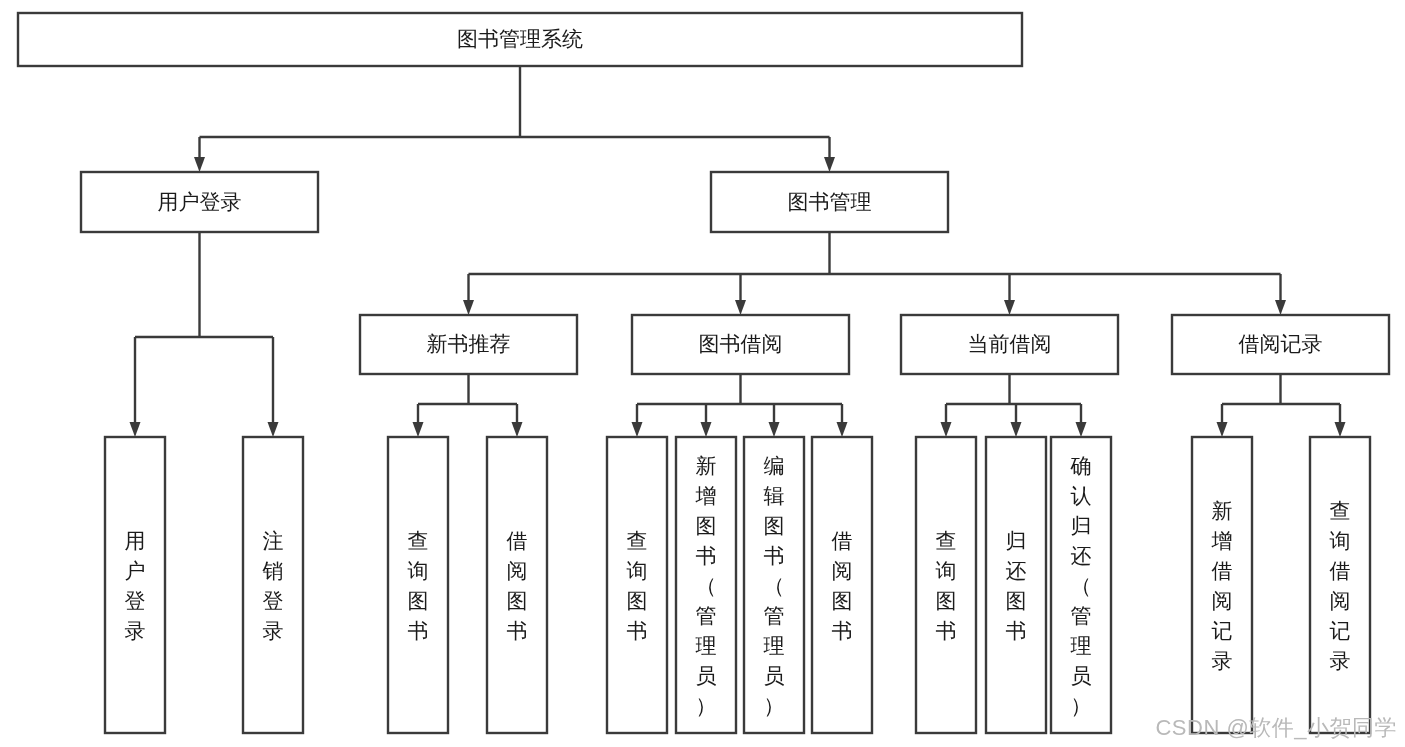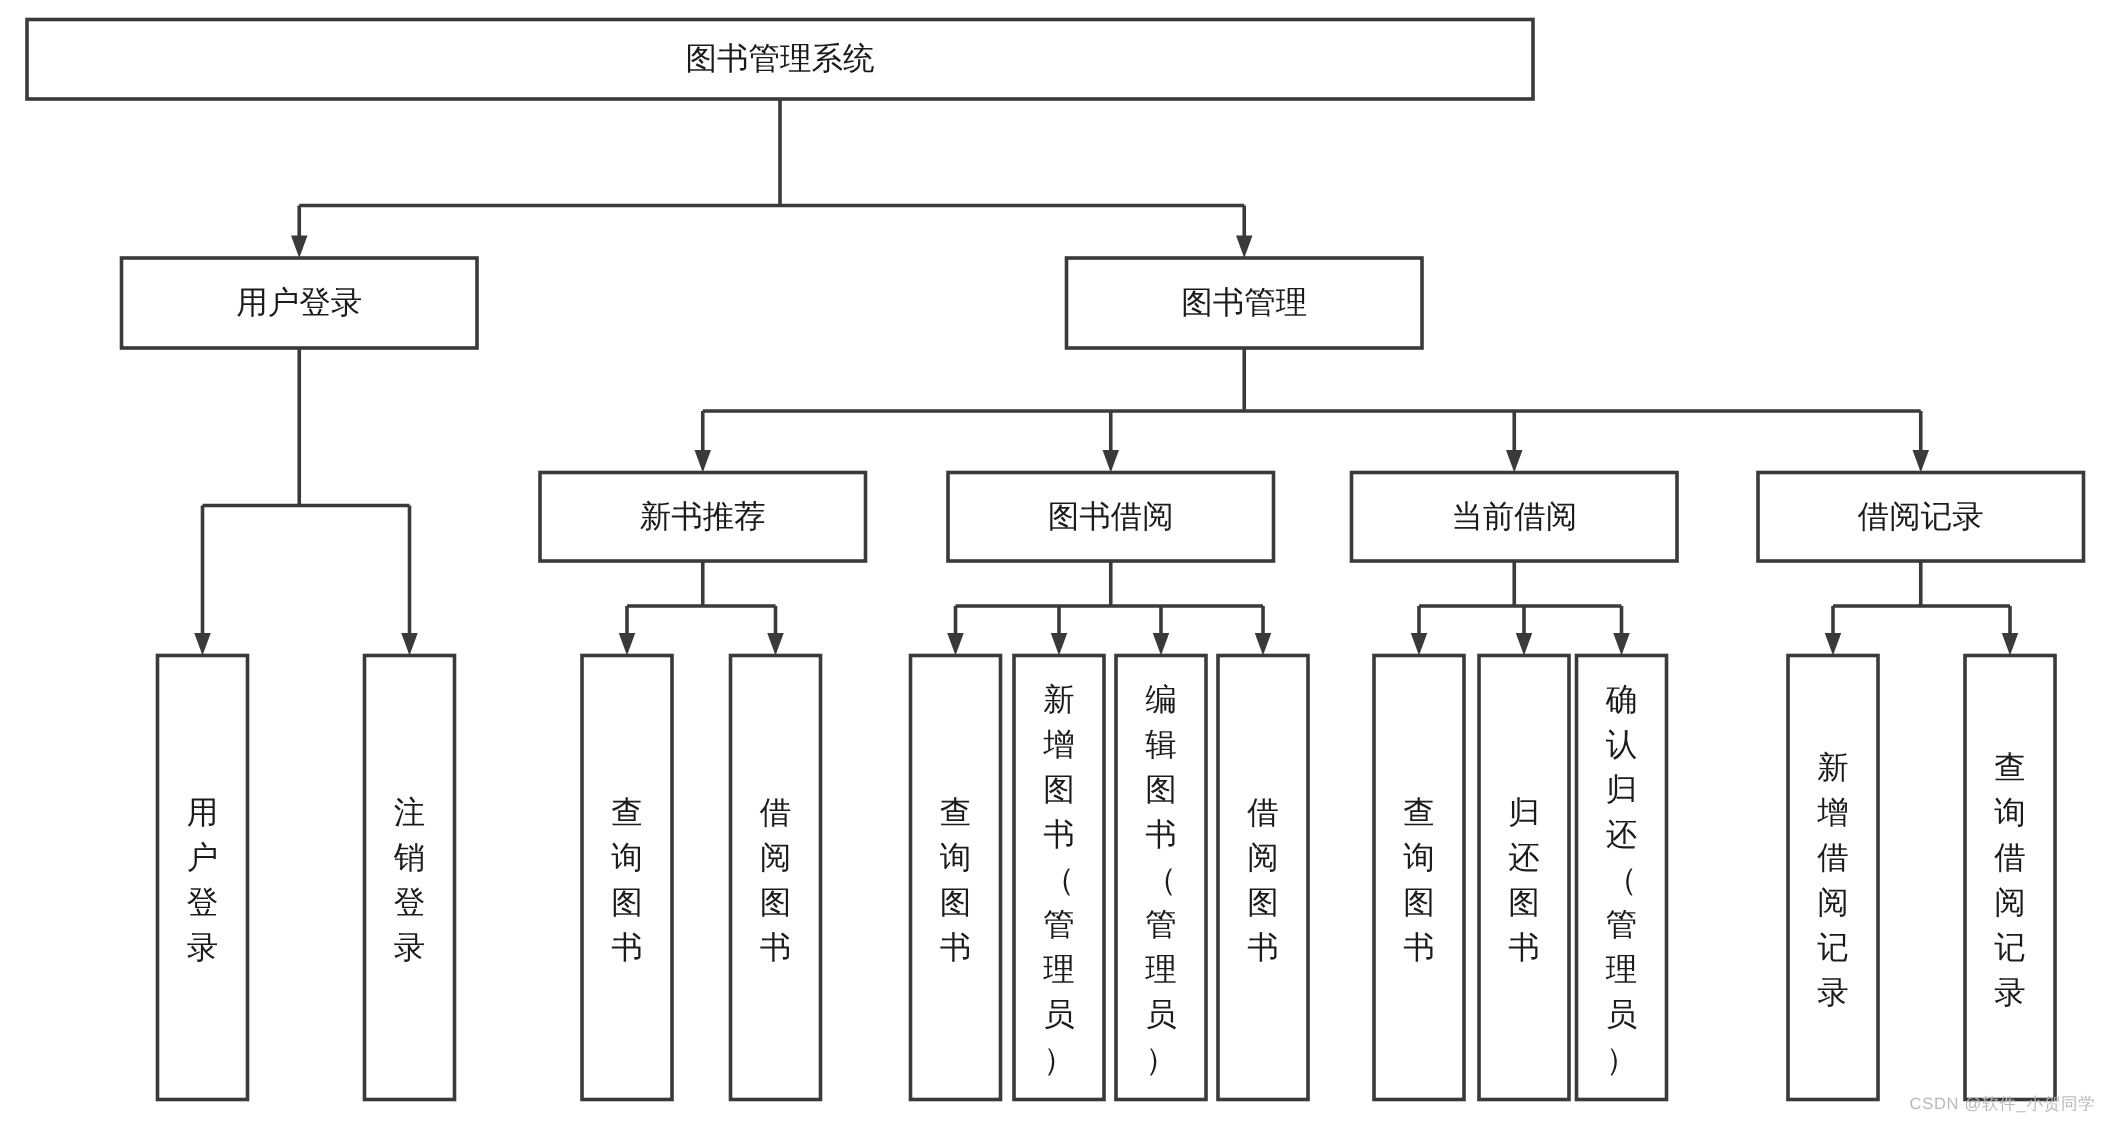--- a/index.html
+++ b/index.html
@@ -55,21 +55,21 @@
     font-family: "Liberation Sans", "DejaVu Sans", sans-serif;
     font-size: 21px;
     fill: #1b1b1b;
     text-anchor: middle;
   }
   .watermark {
     position: absolute;
     right: 8px;
     bottom: 4px;
     font-family: "Liberation Sans", "DejaVu Sans", sans-serif;
-    font-size: 11px;
+    font-size: 22px;
     color: #b9b9b9;
     letter-spacing: 0.5px;
     white-space: nowrap;
     user-select: none;
   }
 </style>
 </head>
 <body>
 
 <div id="diagram-root">

